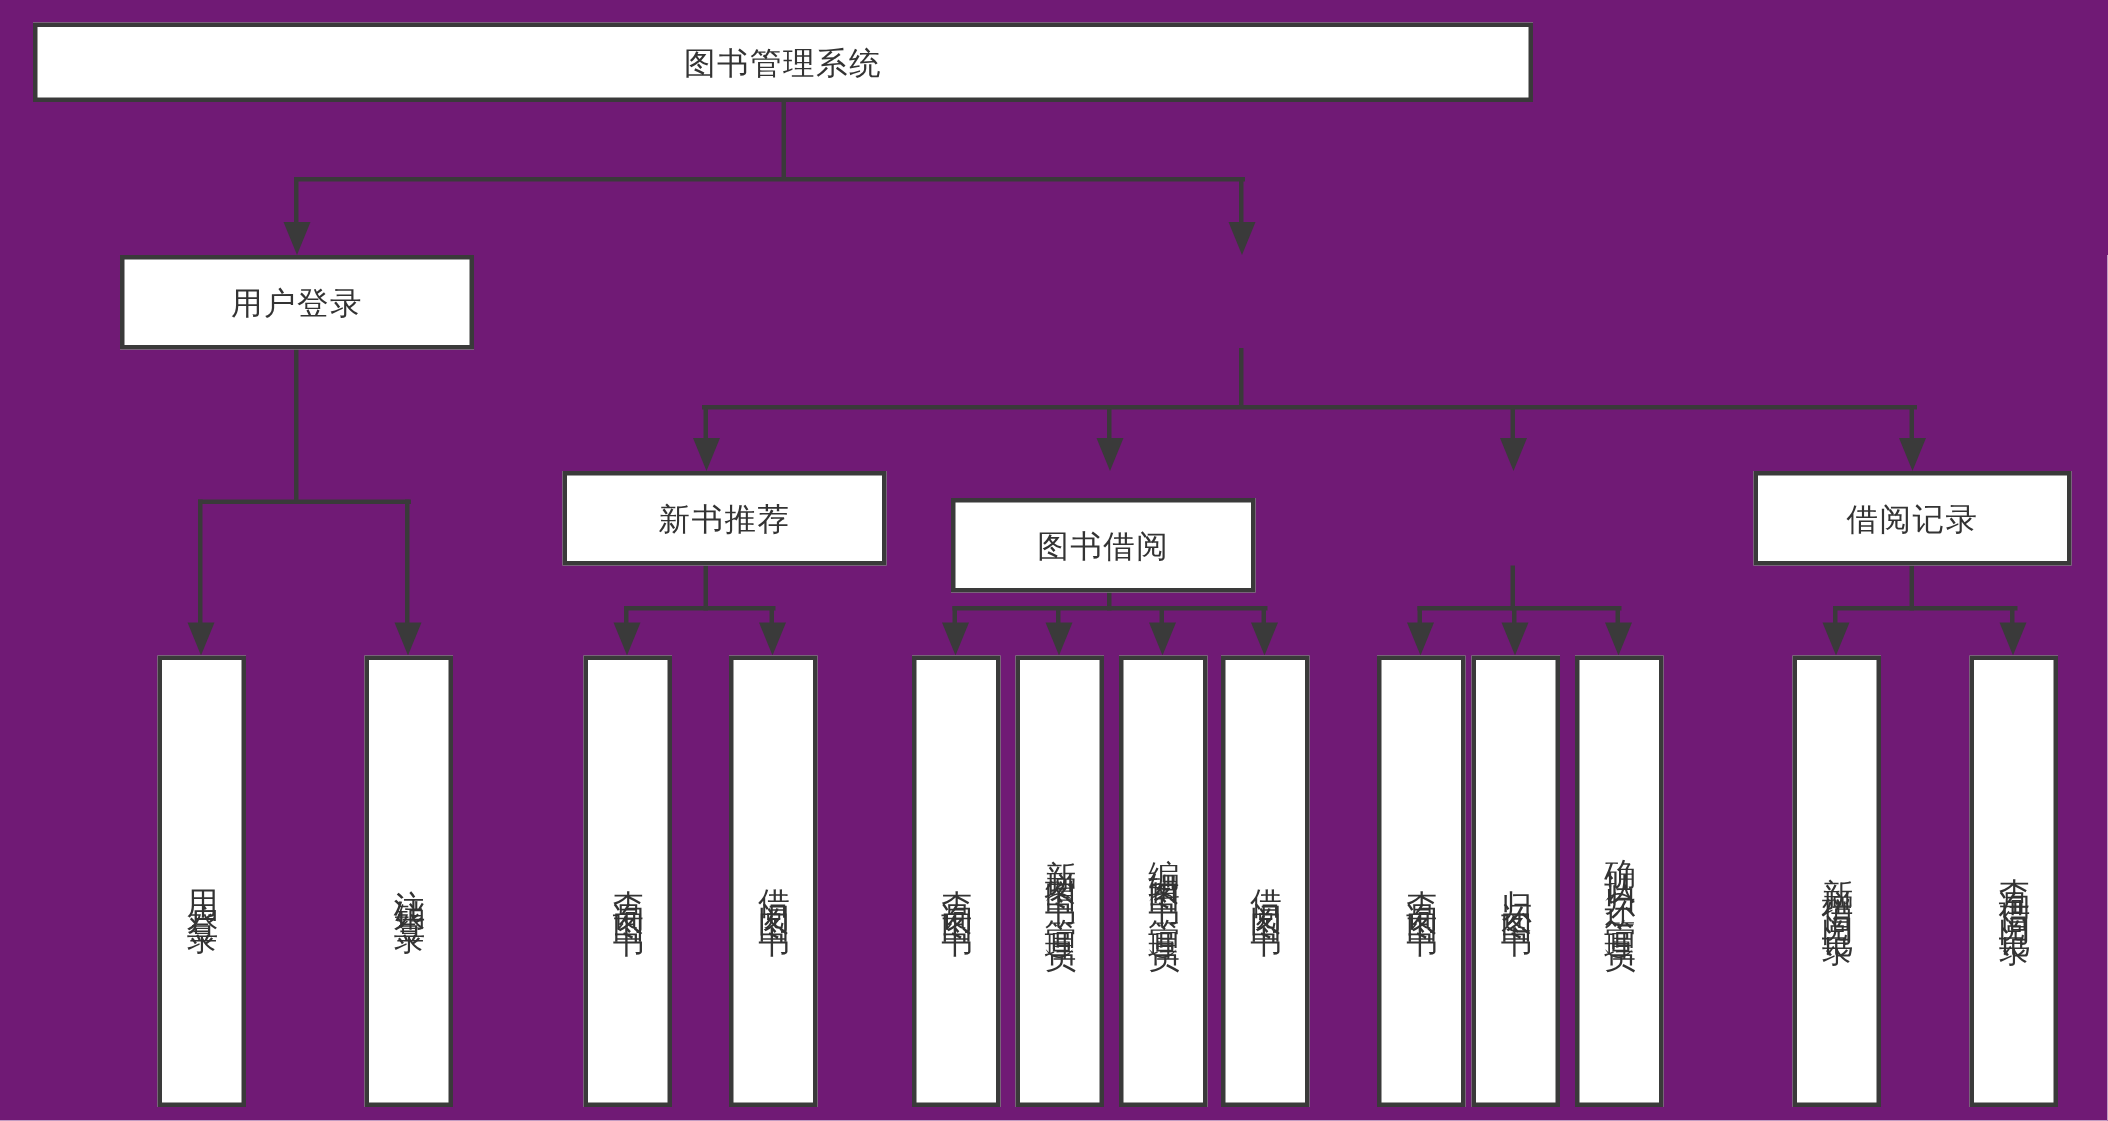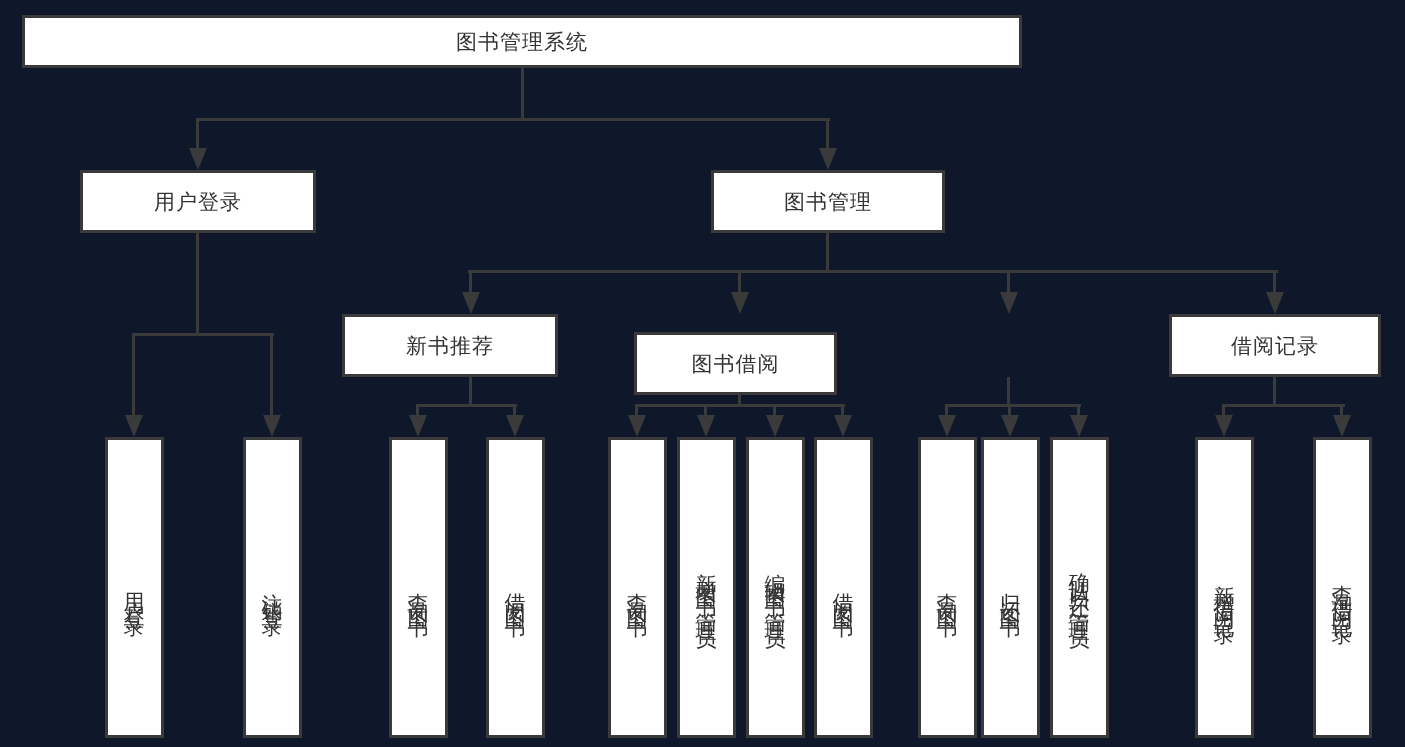--- a/index.html
+++ b/index.html
@@ -5,21 +5,21 @@
   html, body {
     margin: 0;
     padding: 0;
     background: #ffffff;
     font-family: "Liberation Sans", sans-serif;
   }
   .canvas {
     position: relative;
     width: 1405px;
     height: 747px;
-    background: #0f172a;
+    background: #701a75;
     overflow: hidden;
   }
   
   .seg { position: absolute; background: #3a3a3a; }
   .seg.v { width: 3px; }
   .seg.h { height: 3px; }
   
   .ah {
     position: absolute;
     width: 0; height: 0;
@@ -140,25 +140,22 @@
   <div class="ah" style="left:1215px;top:415px"></div>
   <div class="ah" style="left:1333px;top:415px"></div>
 
   <div class="hbox" style="left:22px;top:15px;width:1000px;height:53px">
     <span class="lbl">图书管理系统</span>
   </div>
 
   <div class="hbox" style="left:80px;top:170px;width:236px;height:63px">
     <span class="lbl">用户登录</span>
   </div>
-  <div class="hbox" style="left:711px;top:170px;width:234px;height:63px">
-    <span class="lbl">图书管理</span>
-  </div>
-
-  <div class="hbox" style="left:342px;top:314px;width:216px;height:63px">
+
+  <div class="hbox" style="left:375px;top:314px;width:216px;height:63px">
     <span class="lbl">新书推荐</span>
   </div>
   <div class="hbox" style="left:634px;top:332px;width:203px;height:63px">
     <span class="lbl">图书借阅</span>
   </div>
   <div class="hbox" style="left:1169px;top:314px;width:212px;height:63px">
     <span class="lbl">借阅记录</span>
   </div>
 
   <div class="vbox" style="left:105px">

